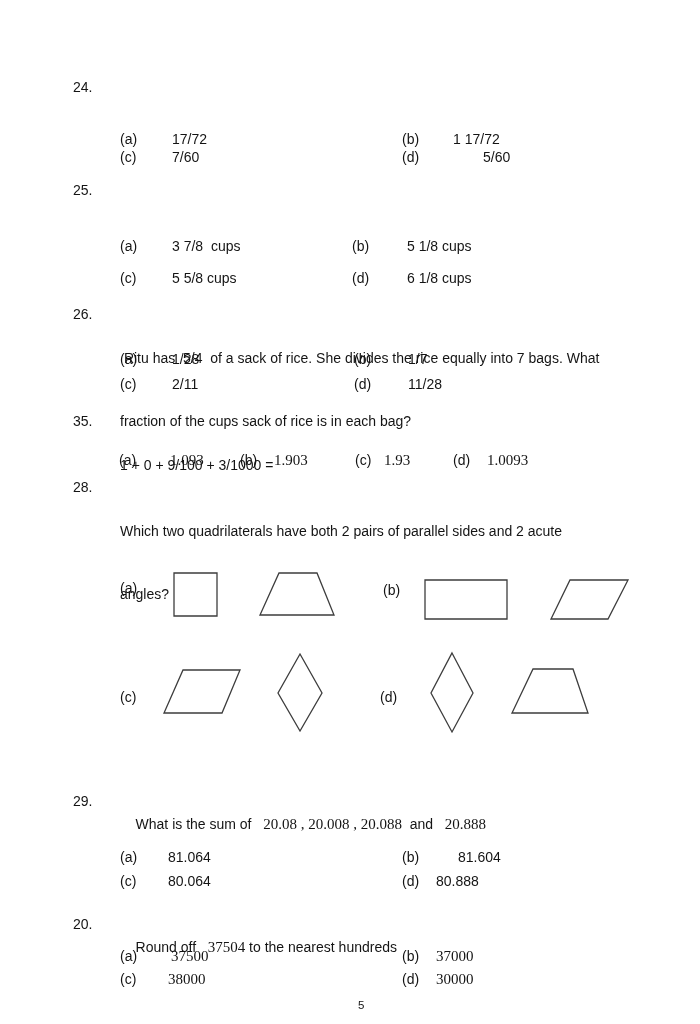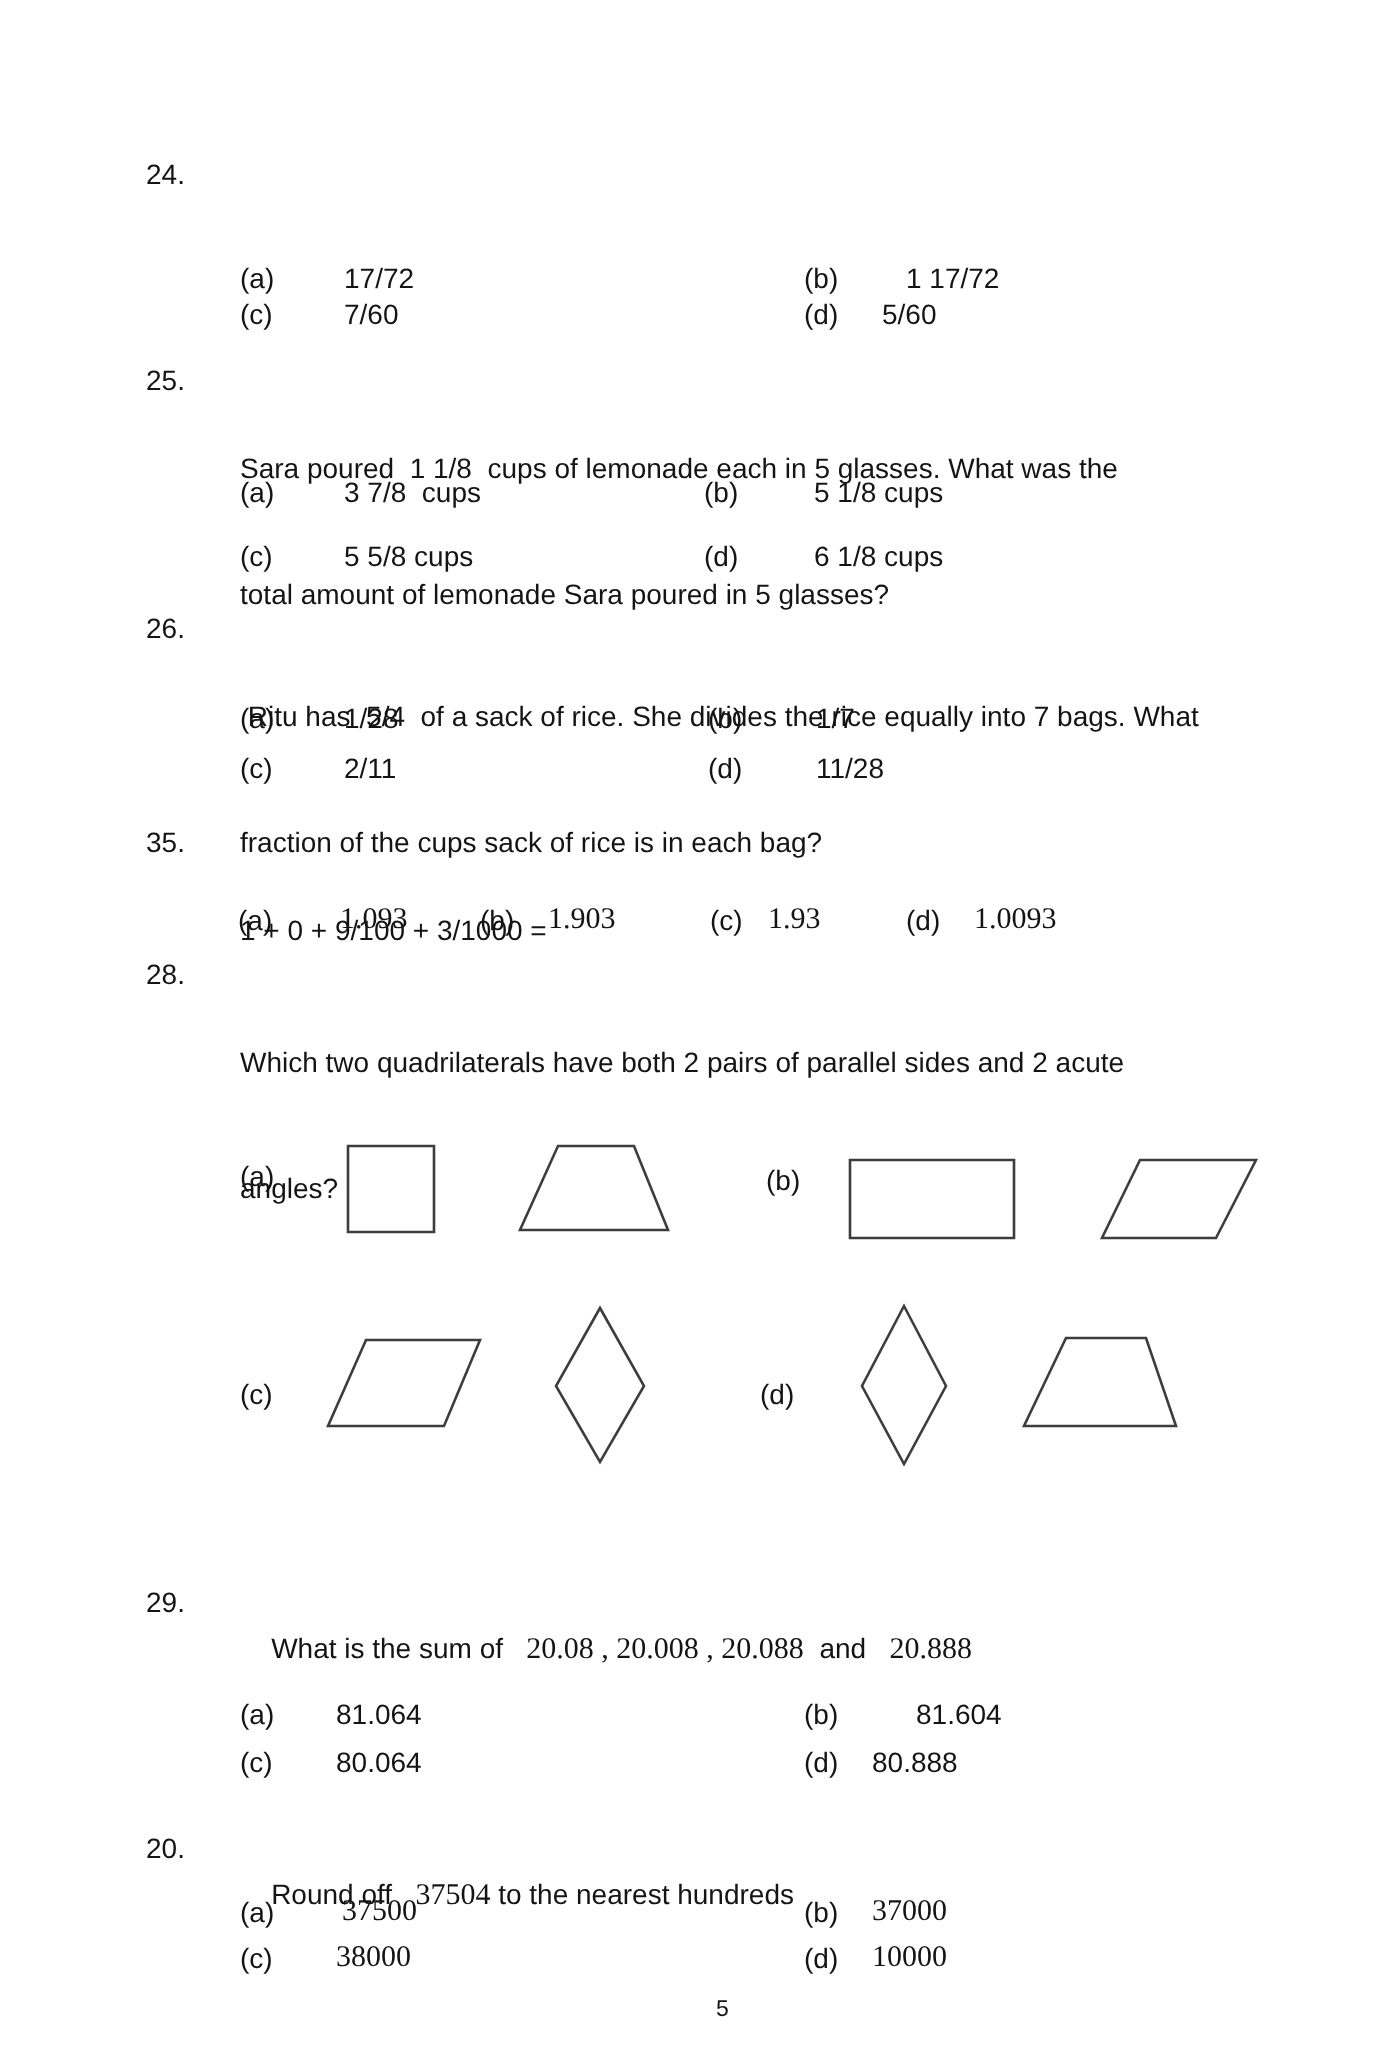--- a/index.html
+++ b/index.html
@@ -27,28 +27,24 @@
   <div class="orow" style="top:131px">
     <span style="left:120px">(a)</span>
     <span style="left:172px">17/72</span>
     <span style="left:402px">(b)</span>
     <span style="left:453px">1 17/72</span>
   </div>
   <div class="orow" style="top:149px">
     <span style="left:120px">(c)</span>
     <span style="left:172px">7/60</span>
     <span style="left:402px">(d)</span>
-    <span style="left:441px">5/60</span>
+    <span style="left:483px">5/60</span>
   </div>
 
   <span class="qnum" style="top:182px">25.</span>
-  <div class="qtext" style="top:182px">
-    <div>Sara poured  1 1/8  cups of lemonade each in 5 glasses. What was the</div>
-    <div>total amount of lemonade Sara poured in 5 glasses?</div>
-  </div>
   <div class="orow" style="top:238px">
     <span style="left:120px">(a)</span>
     <span style="left:172px">3 7/8  cups</span>
     <span style="left:352px">(b)</span>
     <span style="left:407px">5 1/8 cups</span>
   </div>
   <div class="orow" style="top:270px">
     <span style="left:120px">(c)</span>
     <span style="left:172px">5 5/8 cups</span>
     <span style="left:352px">(d)</span>
@@ -150,18 +146,18 @@
   <div class="orow" style="top:948px">
     <span style="left:120px">(a)</span>
     <span class="serif" style="left:171px">37500</span>
     <span style="left:402px">(b)</span>
     <span class="serif" style="left:436px">37000</span>
   </div>
   <div class="orow" style="top:971px">
     <span style="left:120px">(c)</span>
     <span class="serif" style="left:168px">38000</span>
     <span style="left:402px">(d)</span>
-    <span class="serif" style="left:436px">10000</span>
+    <span class="serif" style="left:436px">30000</span>
   </div>
 
   <span class="pageno" style="left:358px;top:999px">5</span>
 
 </div>
 
 </body></html>

